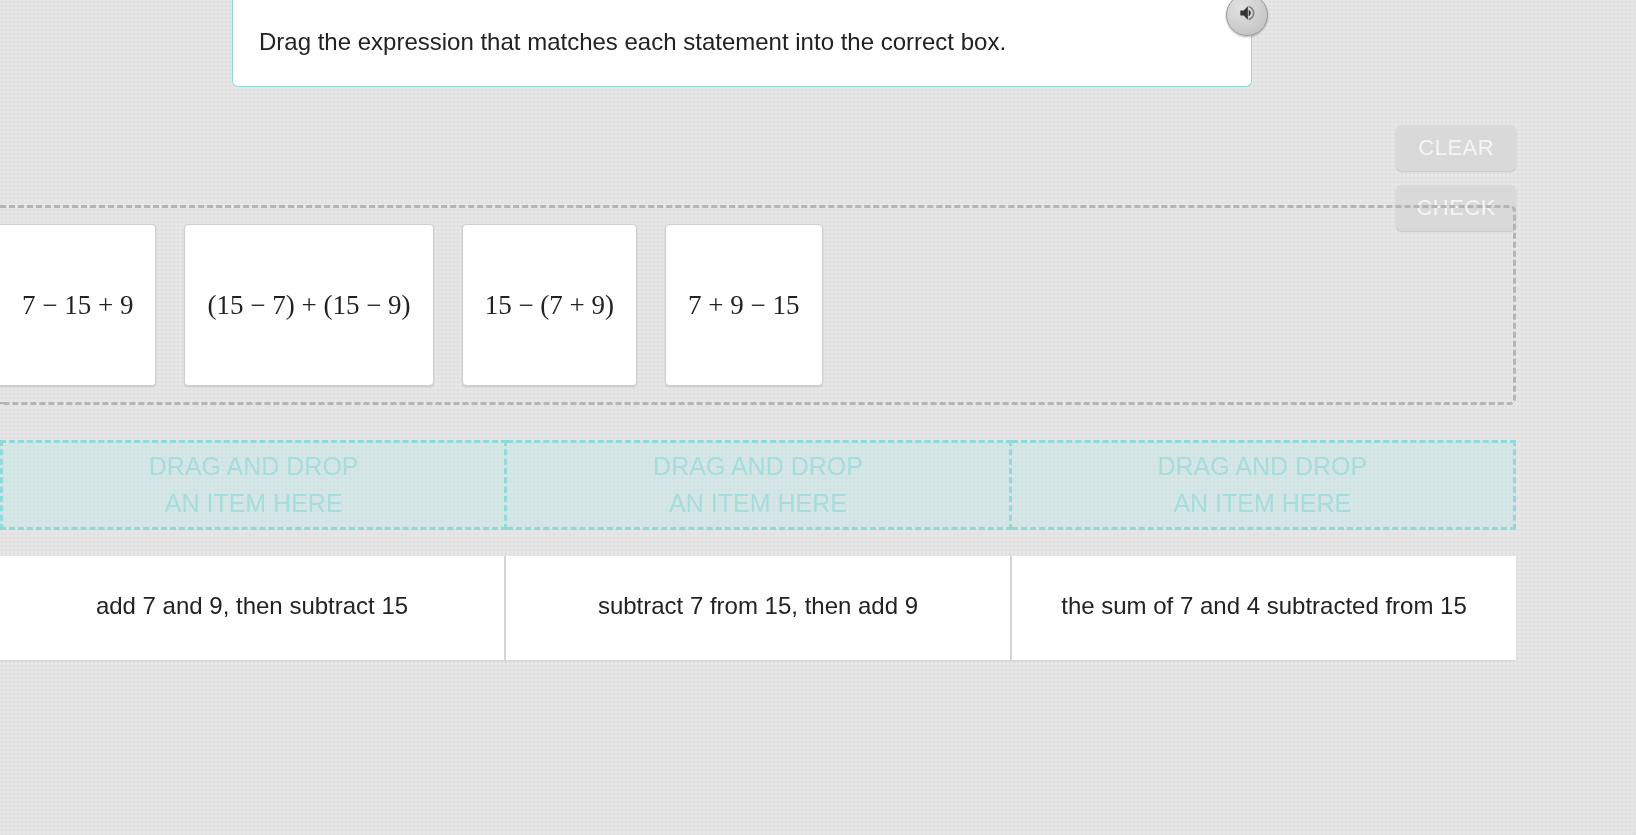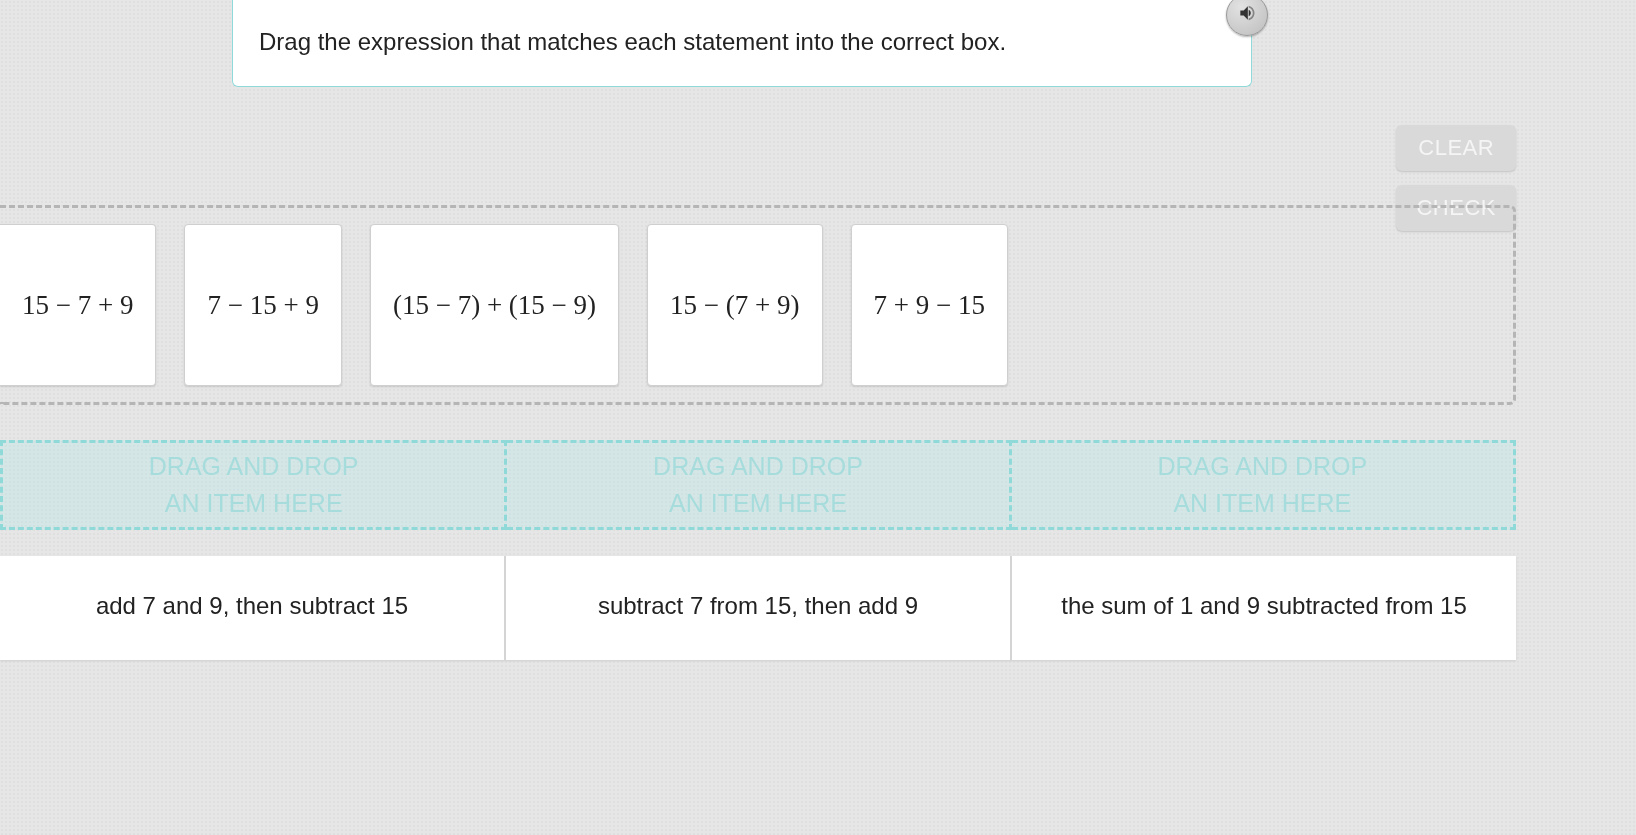--- a/index.html
+++ b/index.html
@@ -177,21 +177,20 @@
     </svg>
   </span>
 </div>
 
 <div class="action-buttons">
   <button class="action-btn">CLEAR</button>
   <button class="action-btn">CHECK</button>
 </div>
 
 <div class="source-container">
-  <div class="expr-card">15 − 7 + 9</div>
   <div class="expr-card">7 − 15 + 9</div>
   <div class="expr-card">(15 − 7) + (15 − 9)</div>
   <div class="expr-card">15 − (7 + 9)</div>
   <div class="expr-card">7 + 9 − 15</div>
 </div>
 
 <div class="drop-row">
   <div class="drop-cell">
     <div class="drop-cell-label">
       <span>DRAG AND DROP</span><br>
@@ -208,14 +207,14 @@
     <div class="drop-cell-label">
       <span>DRAG AND DROP</span><br>
       <span>AN ITEM HERE</span>
     </div>
   </div>
 </div>
 
 <div class="stmt-row">
   <div class="stmt-cell">add 7 and 9, then subtract 15</div>
   <div class="stmt-cell">subtract 7 from 15, then add 9</div>
-  <div class="stmt-cell">the sum of 1 and 9 subtracted from 15</div>
+  <div class="stmt-cell">the sum of 7 and 4 subtracted from 15</div>
 </div>
 
 </body></html>

